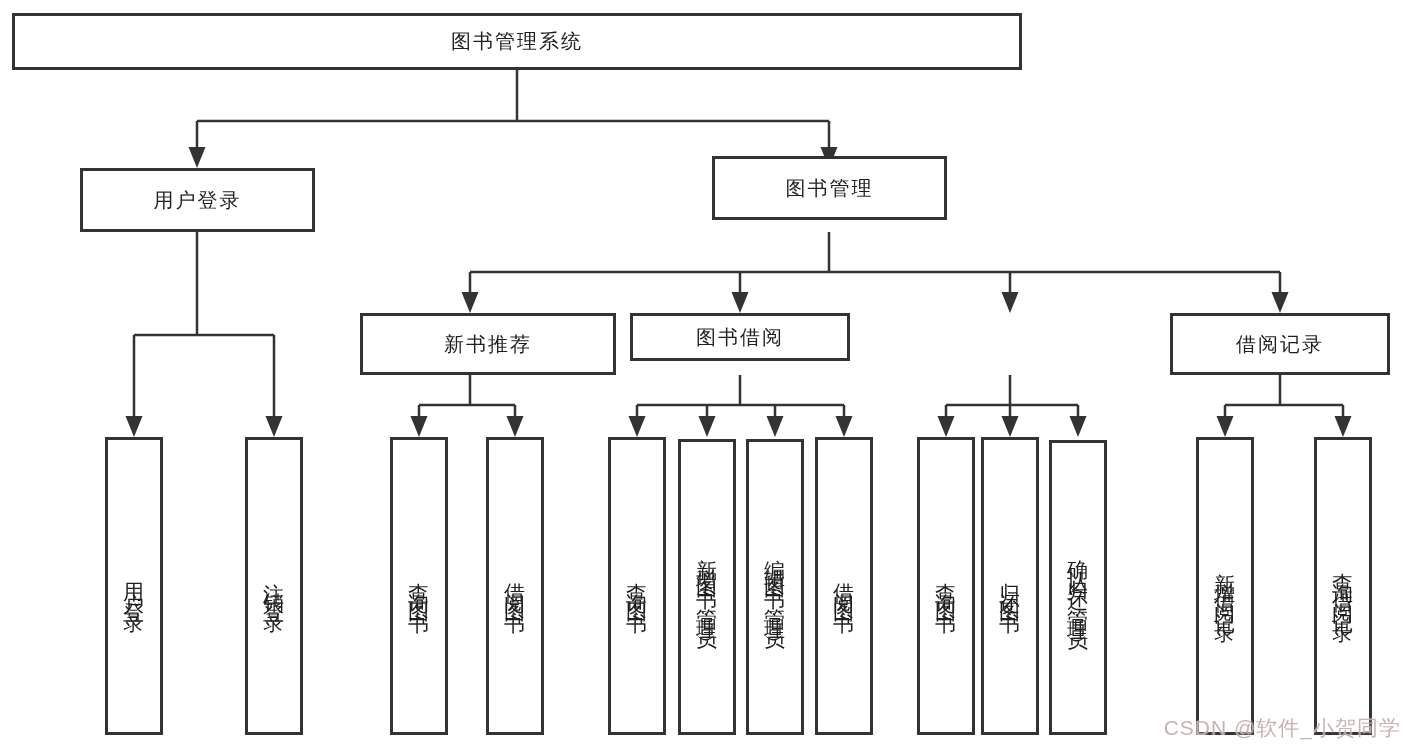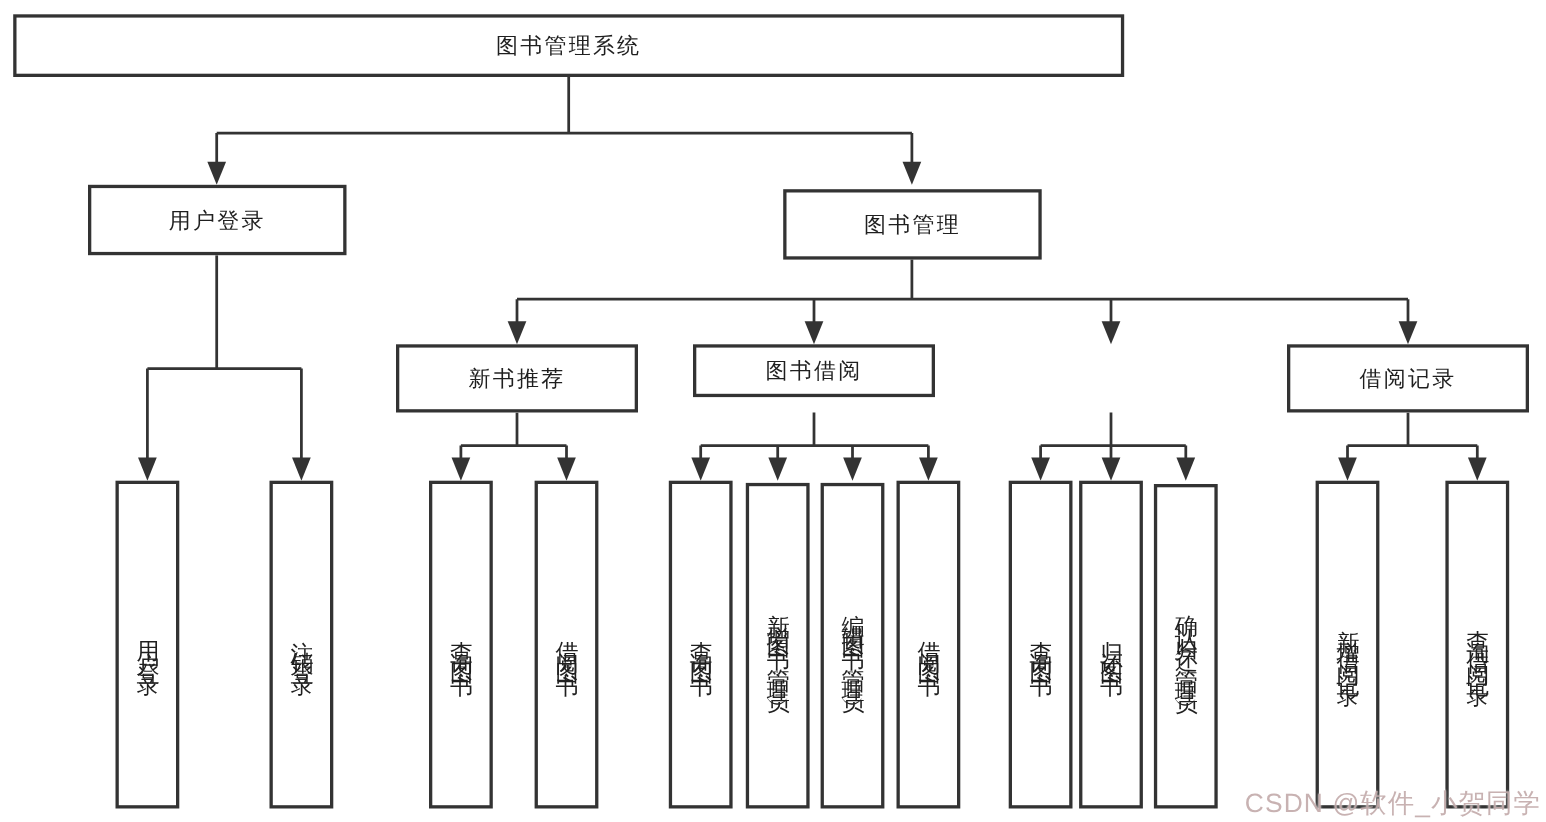--- a/index.html
+++ b/index.html
@@ -41,21 +41,21 @@
     line-height: 1;
     letter-spacing: 10px;
     white-space: nowrap;
     color: #1f1f1f;
   }
   .watermark {
     position: absolute;
     top: 714px;
     right: 4px;
     z-index: 2;
-    font-size: 24px;
+    font-size: 21px;
     letter-spacing: 1px;
     color: rgba(190, 165, 165, 0.85);
     text-shadow: 0 0 2px rgba(255,255,255,0.9);
     white-space: nowrap;
   }
 </style>
 </head>
 <body>
 
 <div class="canvas">
@@ -93,25 +93,25 @@
     </g>
   </svg>
 
   <div class="box hbox" style="left:12px; top:13px; width:1010px; height:57px;">
     <span>图书管理系统</span>
   </div>
 
   <div class="box hbox" style="left:80px; top:168px; width:235px; height:64px;">
     <span>用户登录</span>
   </div>
-  <div class="box hbox" style="left:712px; top:172px; width:235px; height:64px;">
+  <div class="box hbox" style="left:712px; top:156px; width:235px; height:64px;">
     <span>图书管理</span>
   </div>
 
-  <div class="box hbox" style="left:360px; top:313px; width:220px; height:62px;">
+  <div class="box hbox" style="left:360px; top:313px; width:256px; height:62px;">
     <span>新书推荐</span>
   </div>
   <div class="box hbox" style="left:630px; top:313px; width:220px; height:48px;">
     <span>图书借阅</span>
   </div>
   <div class="box hbox" style="left:1170px; top:313px; width:220px; height:62px;">
     <span>借阅记录</span>
   </div>
 
   <div class="box leaf" style="left:105px; top:437px; width:58px; height:298px;">

